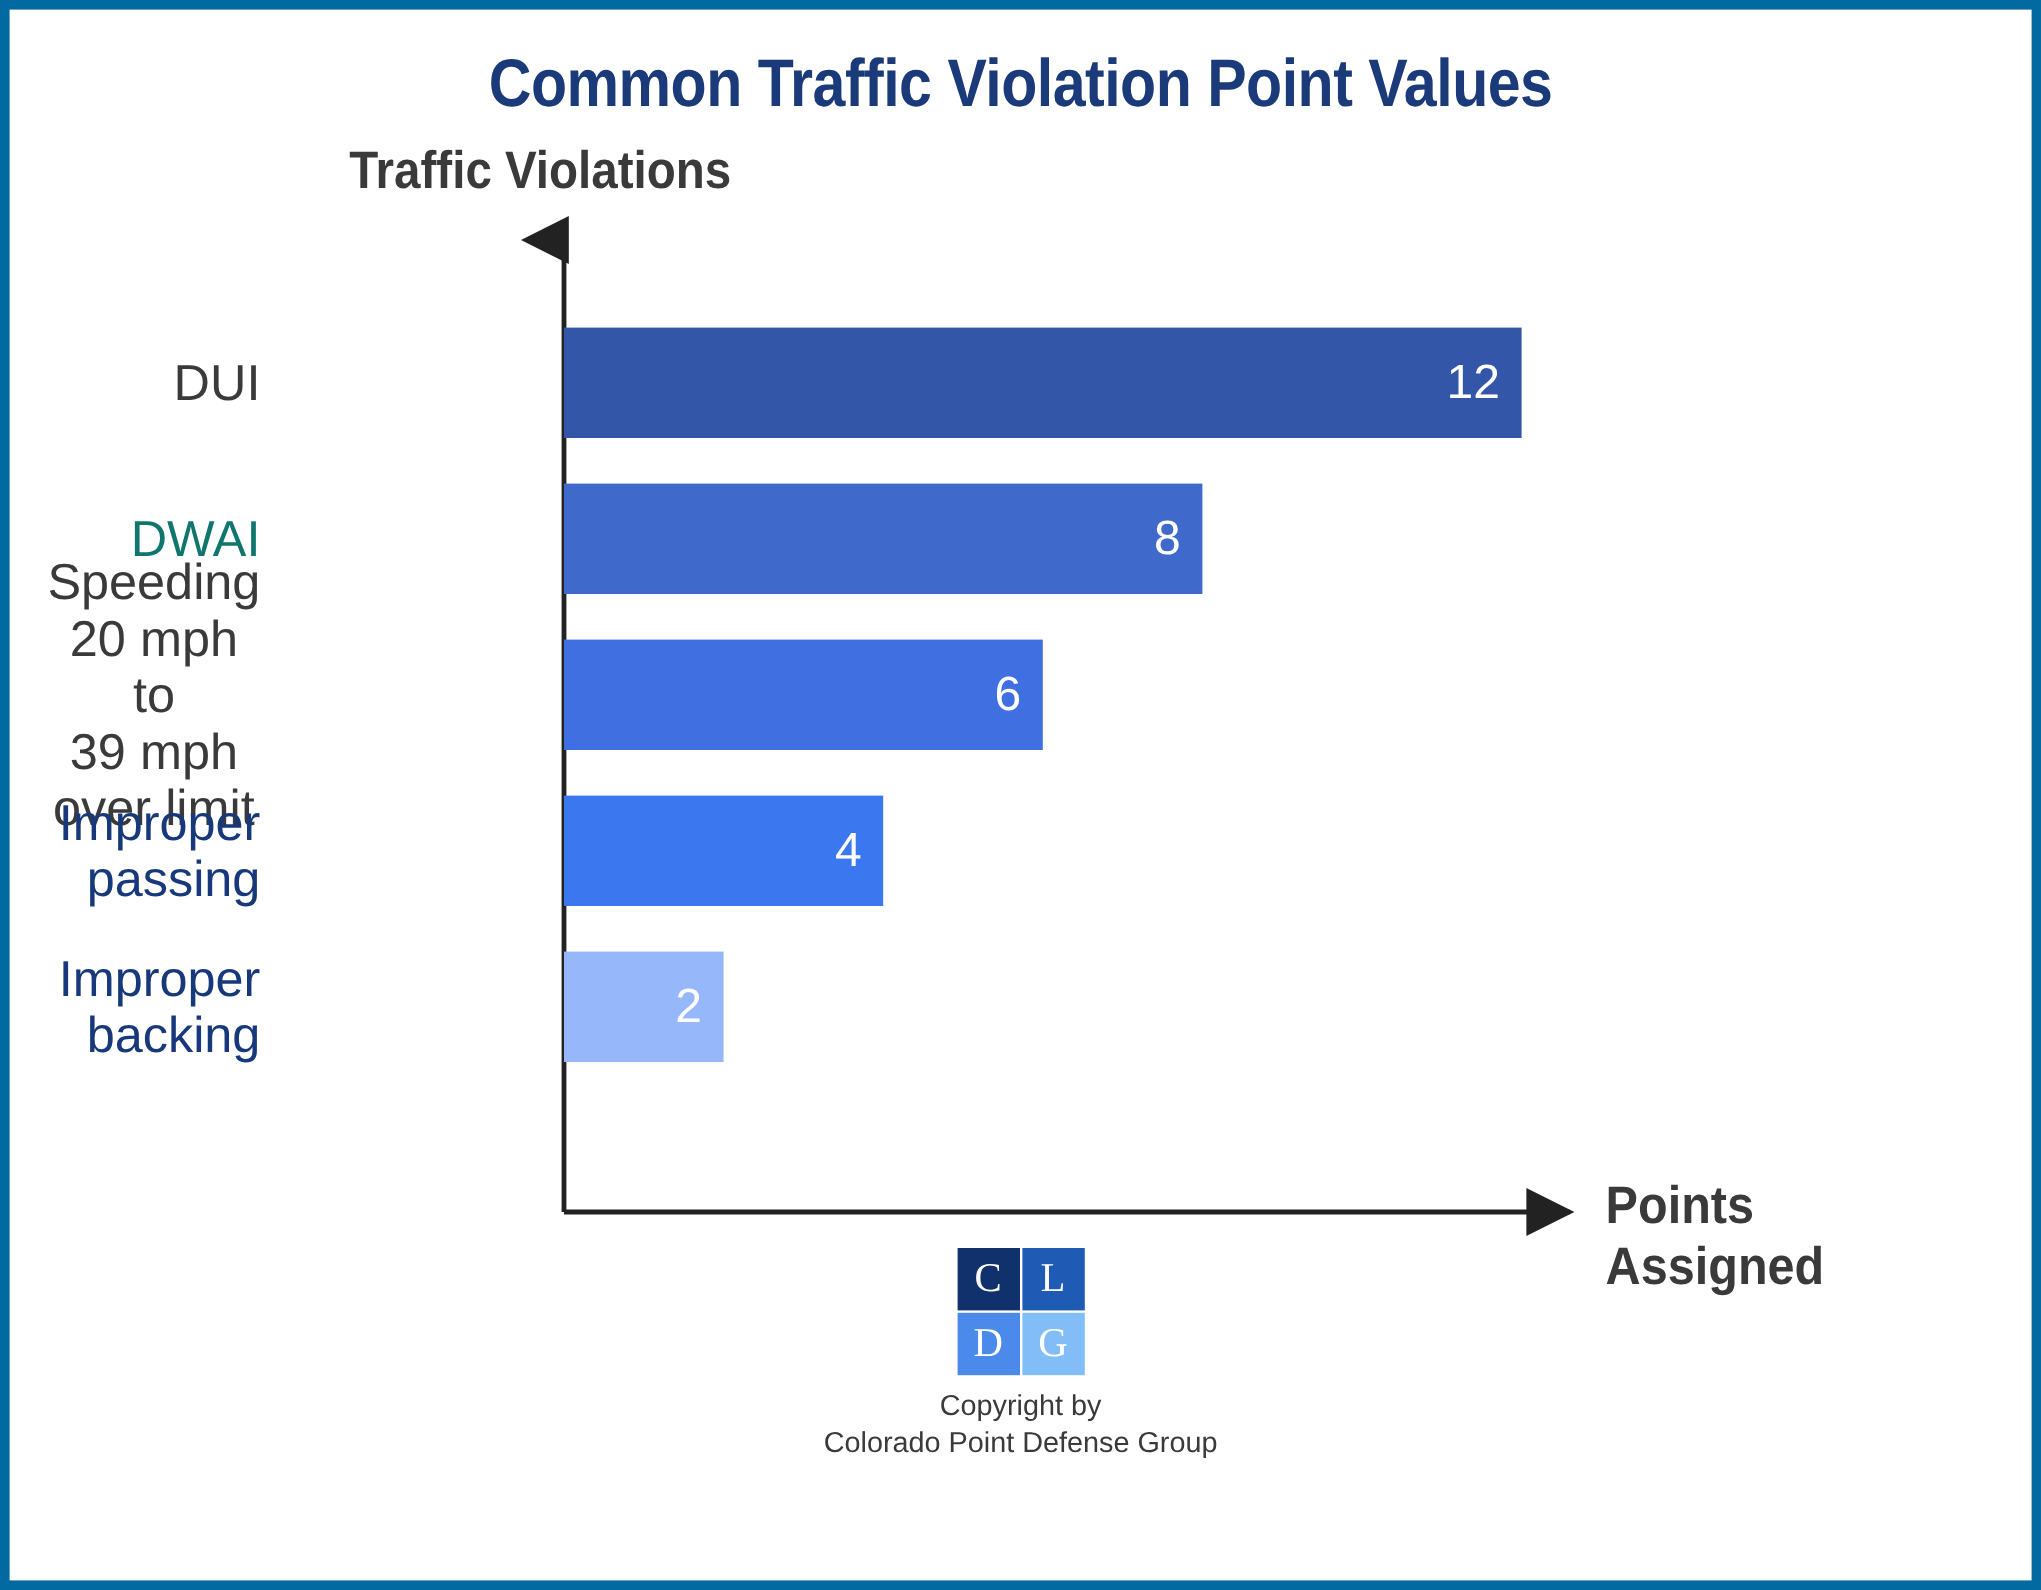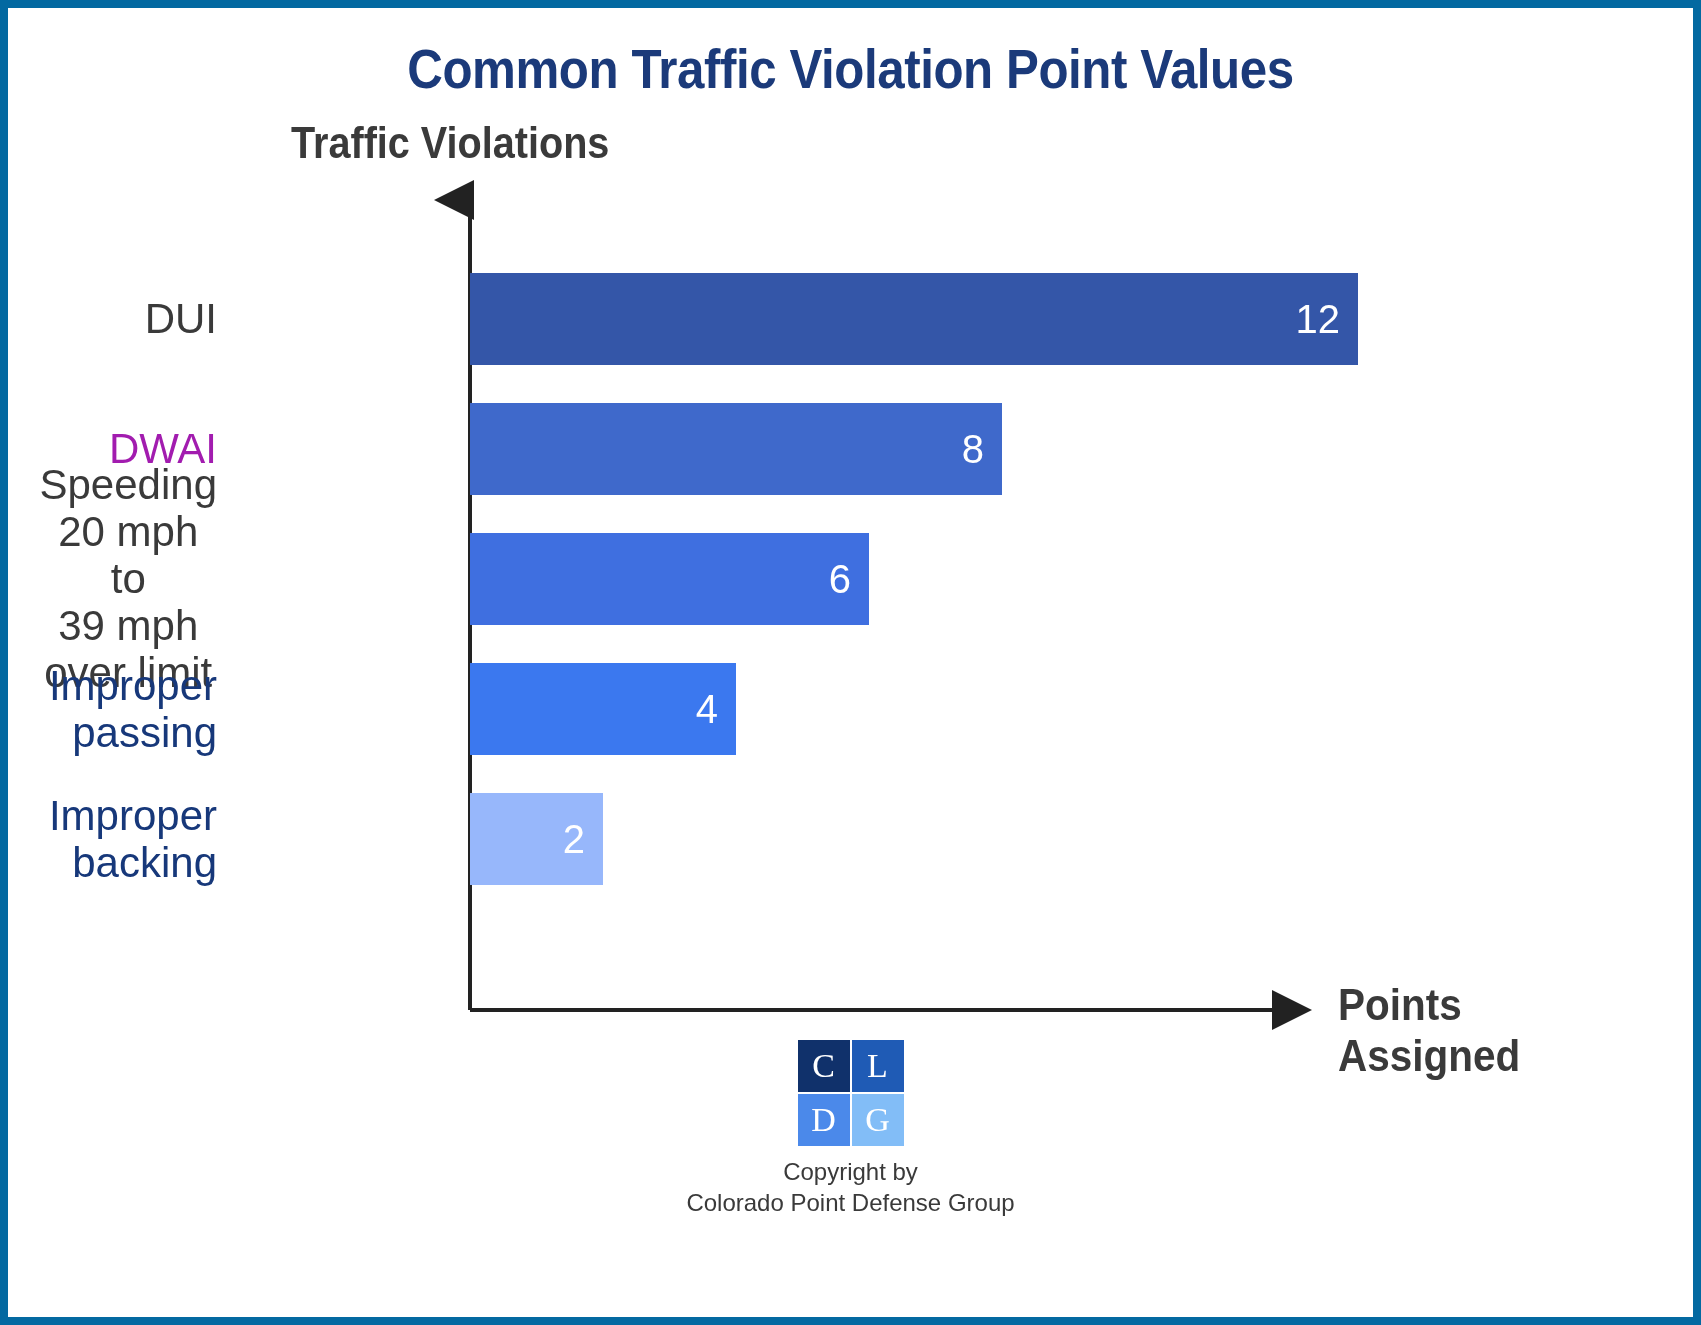--- a/index.html
+++ b/index.html
@@ -167,26 +167,26 @@
     </defs>
 
     <line x1="462" y1="1002" x2="462" y2="192" stroke="#222222" stroke-width="4" marker-end="url(#arrowUp)"></line>
 
     <line x1="462" y1="1002" x2="1300" y2="1002" stroke="#222222" stroke-width="4" marker-end="url(#arrowRight)"></line>
   </svg>
 
   <div class="bars" id="bars">
       <div class="bar-row" style="height: 92px; margin-bottom: 38px;">
         <div class="cat-label gray" style="color: rgb(58, 58, 58); top: 50%; transform: translateY(-50%);">DUI</div>
-        <div class="bar" style="width: 888px; height: 100%; background: rgb(52, 86, 168);">
+        <div class="bar" style="width: 798px; height: 100%; background: rgb(52, 86, 168);">
           <span class="bar-value" style="color: rgb(255, 255, 255);">12</span>
         </div>
       </div>
       <div class="bar-row" style="height: 92px; margin-bottom: 38px;">
-        <div class="cat-label navy" style="color: #a21caf; top: 50%; transform: translateY(-50%);">DWAI</div>
+        <div class="cat-label navy" style="color: #0f766e; top: 50%; transform: translateY(-50%);">DWAI</div>
         <div class="bar" style="width: 532px; height: 100%; background: rgb(63, 105, 203);">
           <span class="bar-value" style="color: rgb(255, 255, 255);">8</span>
         </div>
       </div>
       <div class="bar-row" style="height: 92px; margin-bottom: 38px;">
         <div class="cat-label gray" style="color: rgb(58, 58, 58); top: 50%; transform: translateY(-50%);">Speeding 20 mph to
 39 mph over limit</div>
         <div class="bar" style="width: 399px; height: 100%; background: rgb(63, 111, 224);">
           <span class="bar-value" style="color: rgb(255, 255, 255);">6</span>
         </div>

